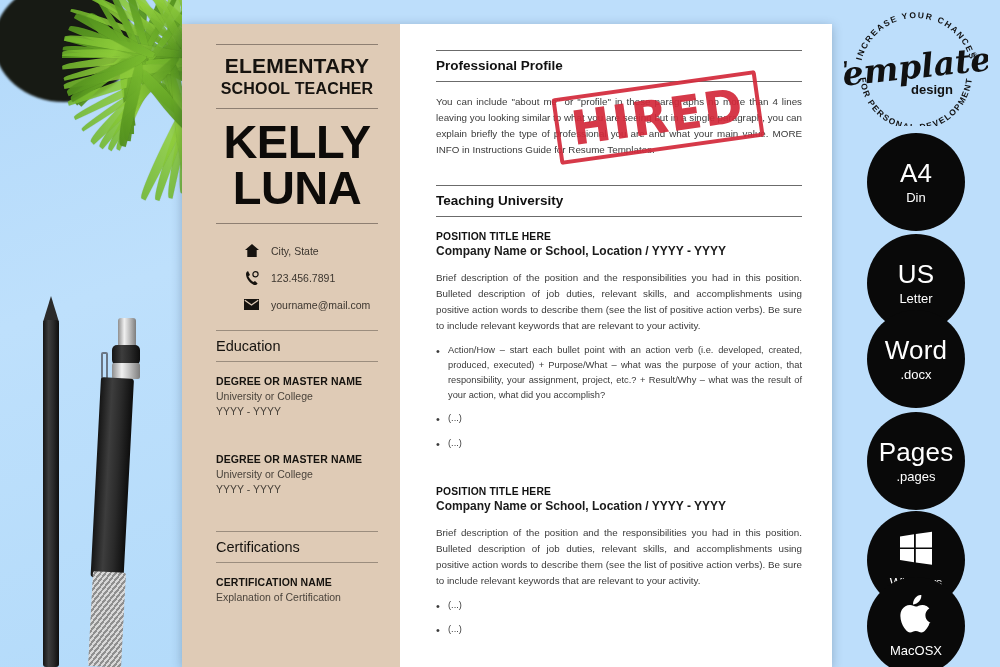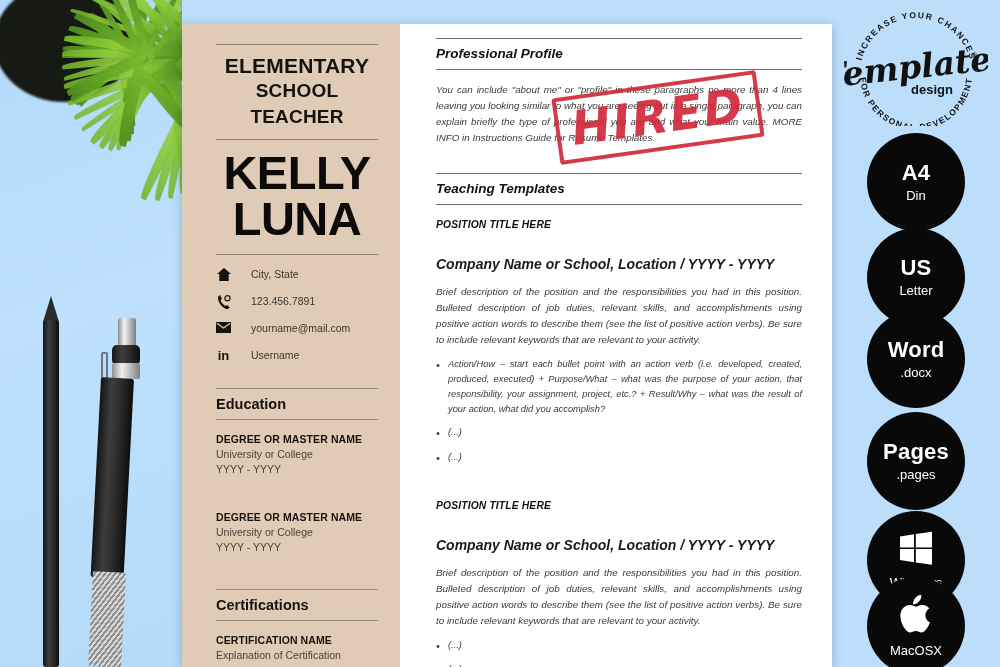--- a/index.html
+++ b/index.html
@@ -89,74 +89,74 @@
 
   .job-title {
     text-align: center;
     padding: 9px 0 8px;
   }
   .job-title .l1 {
     font-size: 21px; font-weight: 700; letter-spacing: .2px; color: #16130f;
     line-height: 1.12;
   }
   .job-title .l2 {
-    font-size: 19px; font-weight: 700; letter-spacing: .2px; color: #16130f;
+    font-size: 16px; font-weight: 700; letter-spacing: .2px; color: #16130f;
     line-height: 1.4;
   }
   .person-name {
     text-align: center;
     padding: 10px 0 12px;
   }
   .person-name div {
     font-size: 47px; font-weight: 700; line-height: .98; color: #0d0b09;
     letter-spacing: -.5px;
   }
 
   .contact-list { padding: 13px 0 12px; }
   .contact-row {
-    display: flex; align-items: flex-start;
-    gap: 20px;
+    display: flex; align-items: center;
+    gap: 12px;
     height: 27px;
+    margin-left: 28px;
   }
   .contact-ico {
     width: 15px; flex: 0 0 15px;
     display: flex; align-items: center; justify-content: center;
     color: #16130f;
   }
   .contact-ico svg { display: block; }
   .contact-txt { font-size: 10.5px; color: #3c362f; }
   .li-glyph { font-size: 13px; font-weight: 700; color:#16130f; line-height:1; }
 
   .sb-section-head {
-    font-size: 14.5px; font-weight: 700; color: #16130f;
+    font-size: 14.5px; font-weight: 400; color: #16130f;
     padding: 7px 0 7px;
   }
   .sb-entry { padding: 13px 0 0; }
   .sb-entry .e1 { font-size: 10.5px; font-weight: 700; color: #16130f; letter-spacing: .1px; }
   .sb-entry .e2 { font-size: 10.5px; color: #4a433b; padding-top: 3px; }
   .sb-entry .e3 { font-size: 10.5px; color: #4a433b; padding-top: 3px; }
   .sb-gap-lg { height: 36px; }
 
   
   #resume-main {
     flex: 1;
-    padding: 14px 30px 0 36px;
+    padding: 26px 30px 0 36px;
     position: relative;
-    font-style: italic;
   }
   .mn-rule { height: 1px; background: #3a3a3a; opacity: .75; }
   .mn-section-head {
     font-size: 13.5px; font-weight: 700; color: #111; padding: 7px 0 8px;
   }
   .mn-para {
     font-size: 9.8px; line-height: 1.62; color: #3a3a3a;
     text-align: justify; padding-top: 12px;
   }
   .pos-title { font-size: 10.3px; font-weight: 700; color: #111; letter-spacing: .15px; }
-  .pos-sub { font-size: 14px; font-weight: 700; color: #1b1b1b; padding-top: 2px; margin-top: 24px; }
+  .pos-sub { font-size: 12px; font-weight: 700; color: #1b1b1b; padding-top: 2px; }
   .pos-block { padding-top: 14px; }
   .bullets { padding-top: 9px; }
   .bullet {
     display: flex; gap: 7px;
     font-size: 9.3px; line-height: 1.62; color: #3a3a3a;
     text-align: justify;
     padding-bottom: 8px;
   }
   .bullet .dot { flex: 0 0 5px; line-height: 1.5; font-size: 11px; color:#3a3a3a; }
 
@@ -195,21 +195,21 @@
     left: 50%;
     transform: translateX(-50%);
     width: 98px; height: 98px;
     border-radius: 50%;
     background: #090909;
     color: #fff;
     display: flex; flex-direction: column;
     align-items: center; justify-content: center;
     line-height: 1;
   }
-  .badge .big { font-size: 22px; font-weight: 700; letter-spacing: .2px; }
+  .badge .big { font-size: 26px; font-weight: 400; letter-spacing: .2px; }
   .badge .small { font-size: 13px; font-weight: 400; padding-top: 5px; }
   .badge .glyph { margin-bottom: 6px; }
   .badge .glyph svg { display: block; }
 </style>
 </head>
 <body>
 
 <div id="stage">
 
   <div id="photo-left">
@@ -339,26 +339,20 @@
         </div>
         <div class="contact-row">
           <span class="contact-ico">
             <svg width="15" height="11" viewBox="0 0 15 11">
                 <rect width="15" height="11" fill="#16130f"></rect>
                 <path d="M.8 1.2 7.5 6l6.7-4.8" fill="none" stroke="#dfcbb6" stroke-width="1.3"></path>
               </svg>
           </span>
           <span class="contact-txt">yourname@mail.com</span>
         </div>
-        <div class="contact-row">
-          <span class="contact-ico">
-            <span class="li-glyph">in</span>
-          </span>
-          <span class="contact-txt">Username</span>
-        </div>
       </div>
 
       <div class="sb-rule thin"></div>
       <div class="sb-section-head">Education</div>
       <div class="sb-rule thin"></div>
 
       <div class="sb-entry">
         <div class="e1">DEGREE OR MASTER NAME</div>
         <div class="e2">University or College</div>
         <div class="e3">YYYY - YYYY</div>
@@ -387,21 +381,21 @@
     <div id="resume-main">
 
       <div class="mn-rule"></div>
       <div class="mn-section-head">Professional Profile</div>
       <div class="mn-rule"></div>
       <div class="mn-para">You can include "about me" or "profile" in these paragraphs no more than 4 lines leaving you looking similar to what you are seeing but in a single paragraph, you can explain briefly the type of professional you are and what your main value. MORE INFO in Instructions Guide for Resume Templates.</div>
 
       <div style="height:28px"></div>
 
       <div class="mn-rule"></div>
-      <div class="mn-section-head">Teaching Templates</div>
+      <div class="mn-section-head">Teaching University</div>
       <div class="mn-rule"></div>
 
       <div class="pos-block">
         <div class="pos-title">POSITION TITLE HERE</div>
         <div class="pos-sub">Company Name or School, Location / YYYY - YYYY</div>
         <div class="mn-para">Brief description of the position and the responsibilities you had in this position. Bulleted description of job duties, relevant skills, and accomplishments using positive action words to describe them (see the list of positive action verbs). Be sure to include relevant keywords that are relevant to your activity.</div>
         <div class="bullets">
           <div class="bullet">
             <span class="dot">•</span>
             <span>Action/How – start each bullet point with an action verb (i.e. developed, created, produced, executed) + Purpose/What – what was the purpose of your action, that responsibility, your assignment, project, etc.? + Result/Why – what was the result of your action, what did you accomplish?</span>
@@ -459,21 +453,21 @@
         <text x="88" y="82" text-anchor="middle" font-size="13" font-weight="700" fill="#111" font-family="'Liberation Sans',sans-serif" id="logo-subname">design</text>
         <text x="128" y="46" font-size="7" fill="#111" font-family="'Liberation Sans',sans-serif" id="logo-tm">®</text>
       </svg>
     </div>
 
     <div class="badge" style="top:133px;">
       <span class="big">A4</span>
       <span class="small">Din</span>
     </div>
 
-    <div class="badge" style="top:228px;">
+    <div class="badge" style="top:234px;">
       <span class="big">US</span>
       <span class="small">Letter</span>
     </div>
 
     <div class="badge" style="top:310px;">
       <span class="big">Word</span>
       <span class="small">.docx</span>
     </div>
 
     <div class="badge" style="top:412px;">

